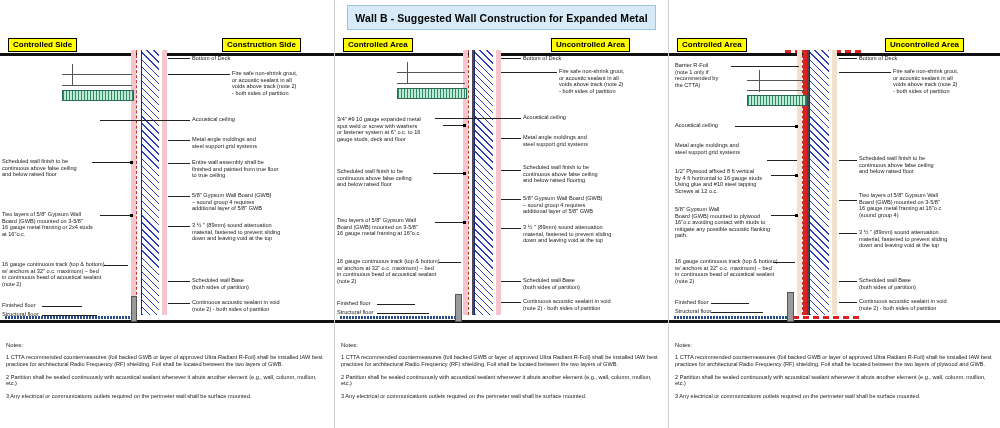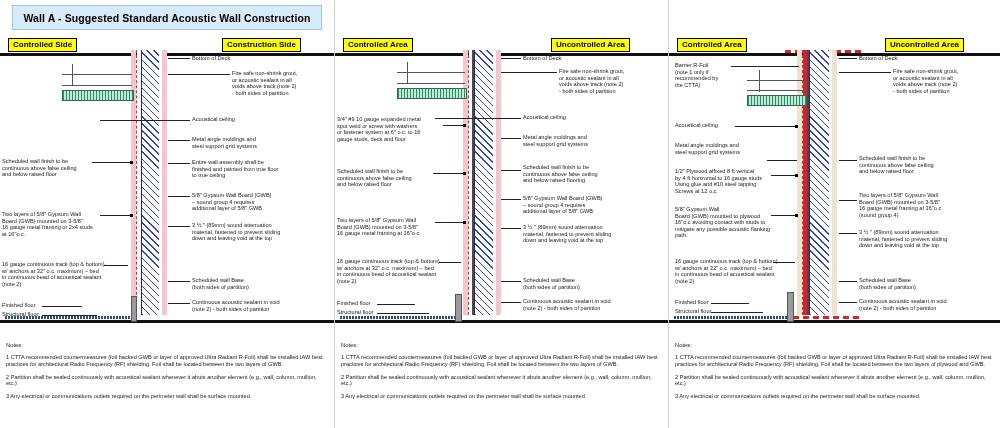--- a/index.html
+++ b/index.html
@@ -134,23 +134,20 @@
     margin-bottom: 6px; white-space: pre-line;
   }
 </style>
 </head>
 <body>
 
 <div class="sheet">
 
   <div class="panel a">
 
-    <div class="title-bar">
-      <span class="ttl">Wall A - Suggested Standard Acoustic Wall Construction</span>
-    </div>
 
     <div class="side-label left" style="left:8px;">Controlled Side</div>
     <div class="side-label right" style="left:222px;">Construction Side</div>
 
     <div class="deck-line" style="left:0; top:53px; width:334px;"></div>
 
     <div class="wall" style="left:131px; width:36px; height:265px;">
       <div class="layer lay-pink" style="left:0;  width:5px;"></div>
       <div class="layer lay-dot-l" style="left:5px;"></div>
       <div class="layer lay-white" style="left:6px; width:4px;"></div>
@@ -225,20 +222,23 @@
     <div class="notes-block" style="top:342px; width:322px;">
       <div class="notes-title">Notes:</div>
       <div class="note-item">1  CTTA recommended countermeasures (foil backed GWB or layer of approved Ultra Radiant R-Foil) shall be installed IAW best practices for architectural Radio Frequency (RF) shielding. Foil shall be located between the two layers of GWB.</div>
       <div class="note-item">2  Partition shall be sealed continuously with acoustical sealant whenever it abuts another element (e.g., wall, column, mullion, etc.)</div>
       <div class="note-item">3  Any electrical or communications outlets required on the perimeter wall shall be surface mounted.</div>
     </div>
   </div>
 
   <div class="panel b">
 
+    <div class="title-bar">
+      <span class="ttl">Wall B - Suggested Wall Construction for Expanded Metal</span>
+    </div>
 
     <div class="side-label left" style="left:8px;">Controlled Area</div>
     <div class="side-label right" style="left:216px;">Uncontrolled Area</div>
 
     <div class="deck-line" style="left:0; top:53px; width:334px;"></div>
 
     <div class="wall" style="left:128px; width:38px; height:265px;">
       <div class="layer lay-pink" style="left:0;  width:5px;"></div>
       <div class="layer lay-dot-l" style="left:5px;"></div>
       <div class="layer lay-white" style="left:6px; width:3px;"></div>

